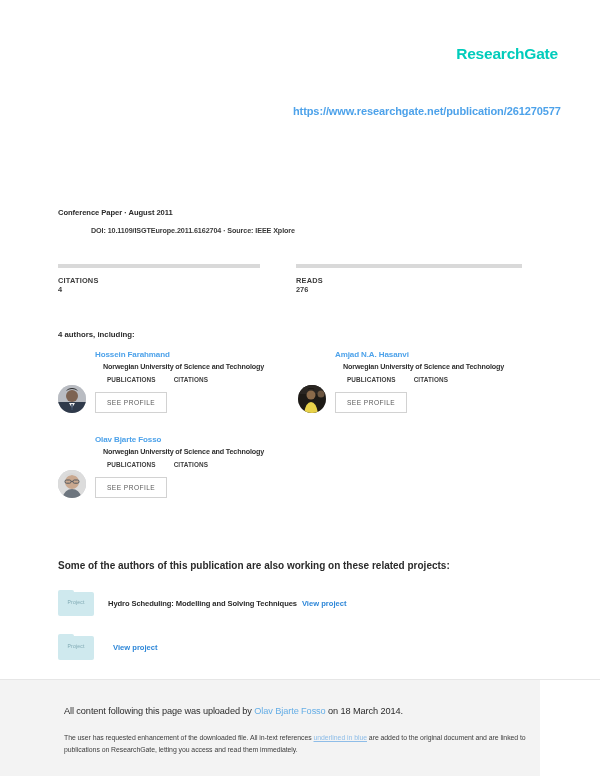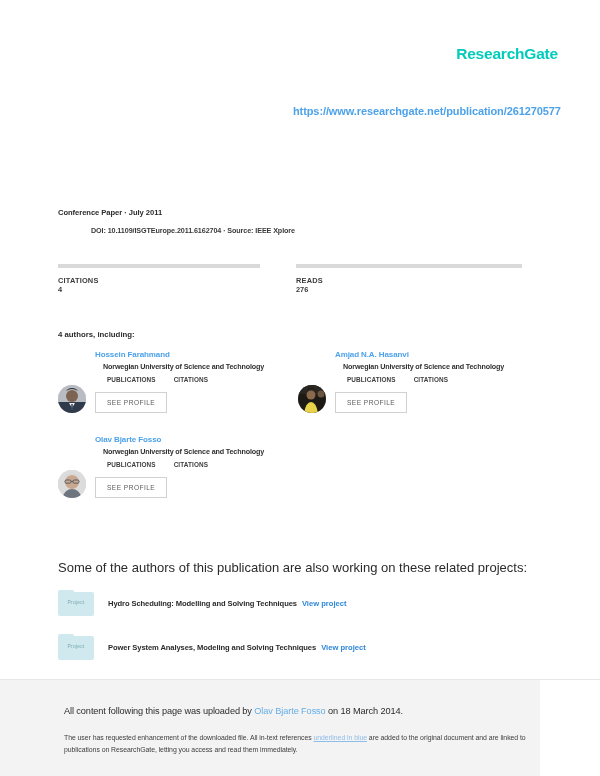--- a/index.html
+++ b/index.html
@@ -183,22 +183,22 @@
     color: #5a5a5a;
     letter-spacing: 0.45px;
     white-space: nowrap;
   }
 
   
   .projects-heading {
     position: absolute;
     top: 560px;
     left: 58px;
-    font-size: 13px;
-    font-weight: normal;
+    font-size: 10px;
+    font-weight: bold;
     color: #2b2b2b;
   }
   .project-list {
     position: absolute;
     top: 590px;
     left: 58px;
     width: 470px;
   }
   .project-row {
     display: flex;
@@ -297,21 +297,21 @@
 </head>
 <body>
 
 <div class="page">
 
   <div class="rg-logo">ResearchGate</div>
 
   <div class="rg-url">https://www.researchgate.net/publication/261270577</div>
 
   <div class="meta">
-    <div class="meta-line">Conference Paper · July 2011</div>
+    <div class="meta-line">Conference Paper · August 2011</div>
     <div class="meta-doi">DOI: 10.1109/ISGTEurope.2011.6162704 · Source: IEEE Xplore</div>
   </div>
 
   <div class="stats">
     <div class="stat-col">
       <div class="stat-rule"></div>
       <div class="stat-label">CITATIONS</div>
       <div class="stat-value">4</div>
     </div>
     <div class="stat-col">
@@ -417,21 +417,20 @@
       <div class="project-title">Hydro Scheduling: Modelling and Solving Techniques</div>
       <div class="view-project">View project</div>
     </div>
 
     <div class="project-row">
       <div class="project-icon">
         <div class="folder-tab"></div>
         <div class="folder-back"></div>
         <div class="folder-word">Project</div>
       </div>
-      <div class="project-title">Power System Analyses, Modeling and Solving Techniques</div>
       <div class="view-project">View project</div>
     </div>
 
   </div>
 
   <div class="divider"></div>
 
   <div class="footer">
     <div class="footer-main"><span>All content following this page was uploaded by </span><span class="link">Olav Bjarte Fosso</span><span> on 18 March 2014.</span></div>
     <div class="footer-note"><span>The user has requested enhancement of the downloaded file. All in-text references </span><span class="link-underline">underlined in blue</span><span> are added to the original document and are linked to publications on ResearchGate, letting you access and read them immediately.</span></div>

